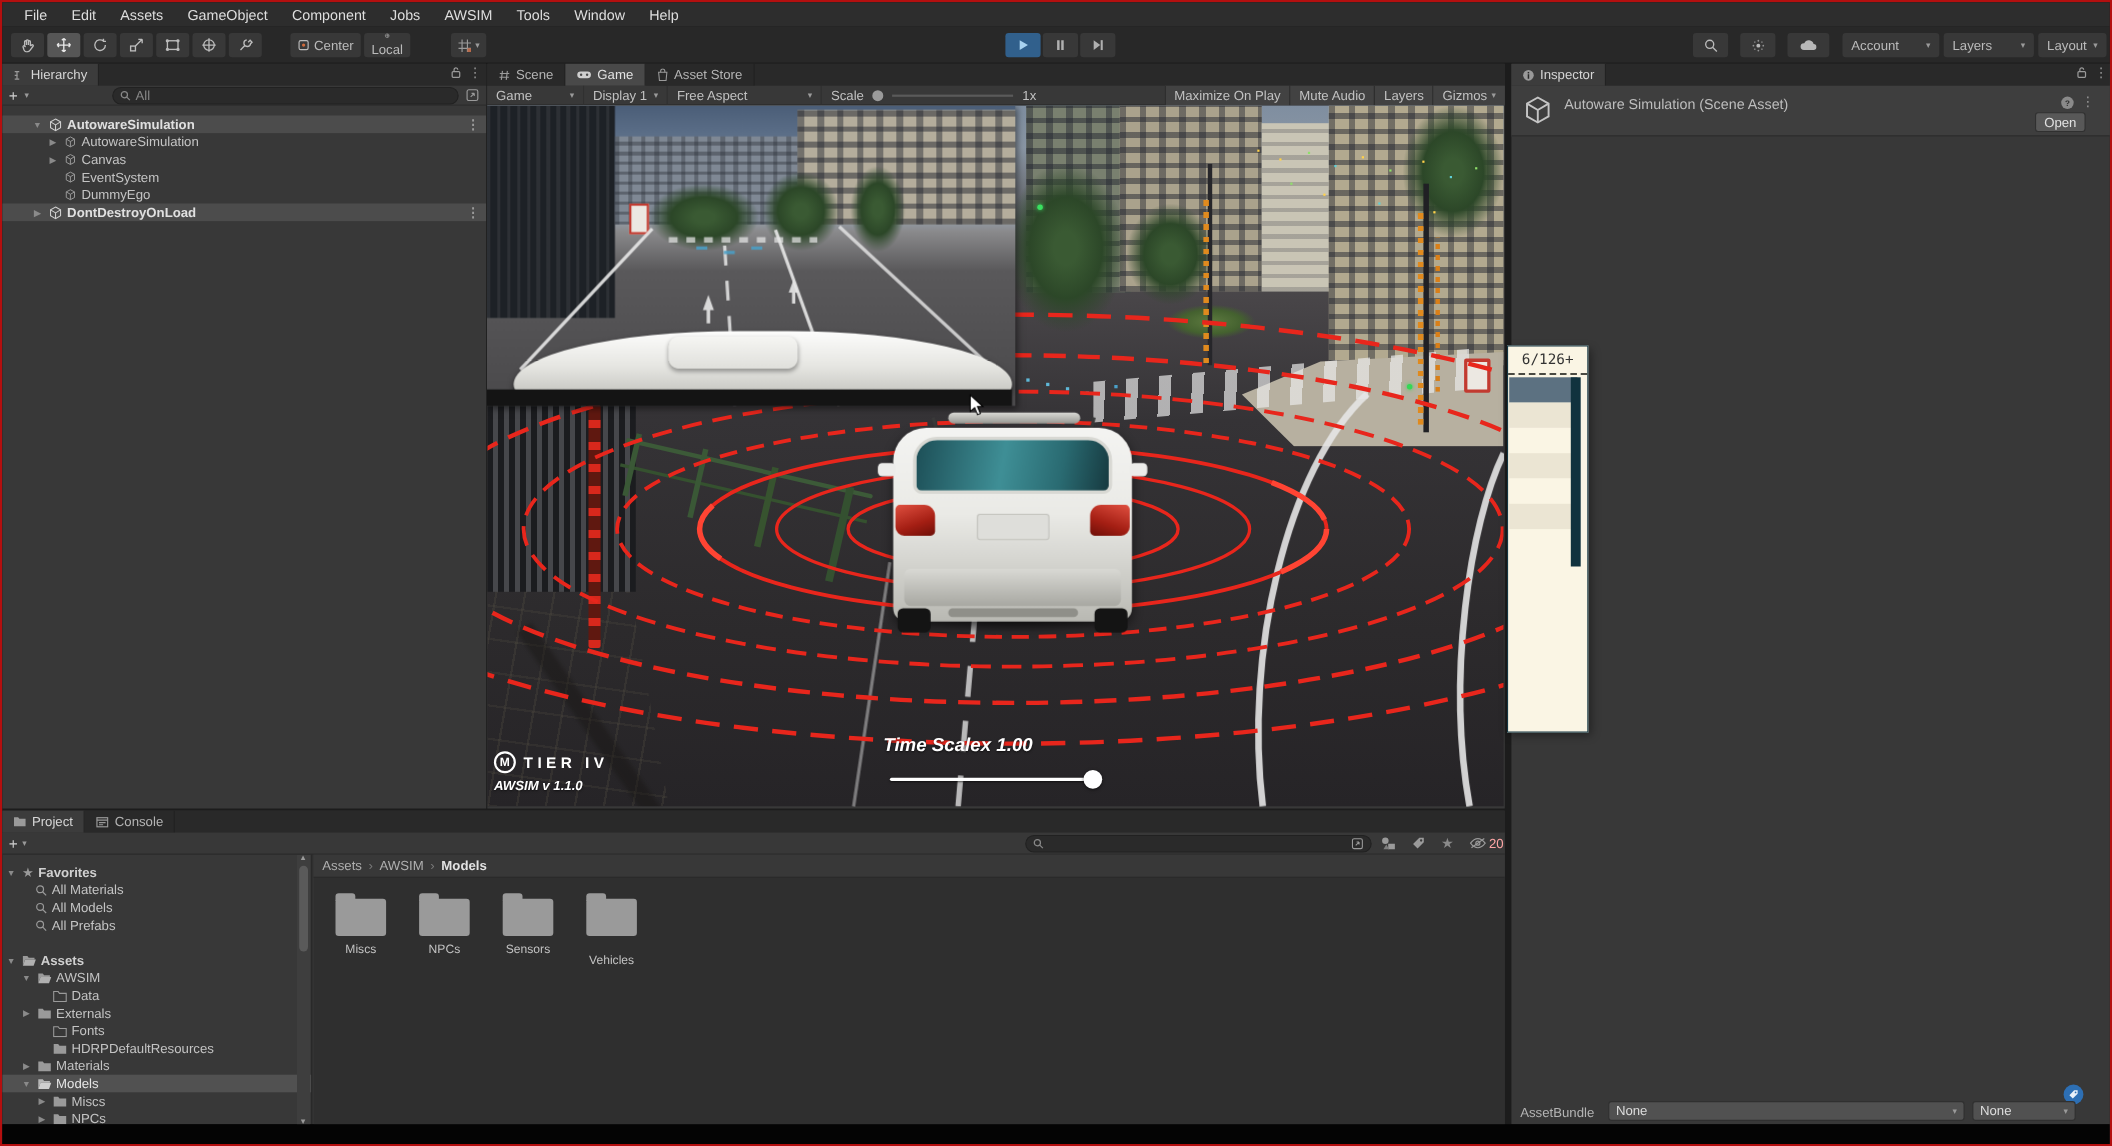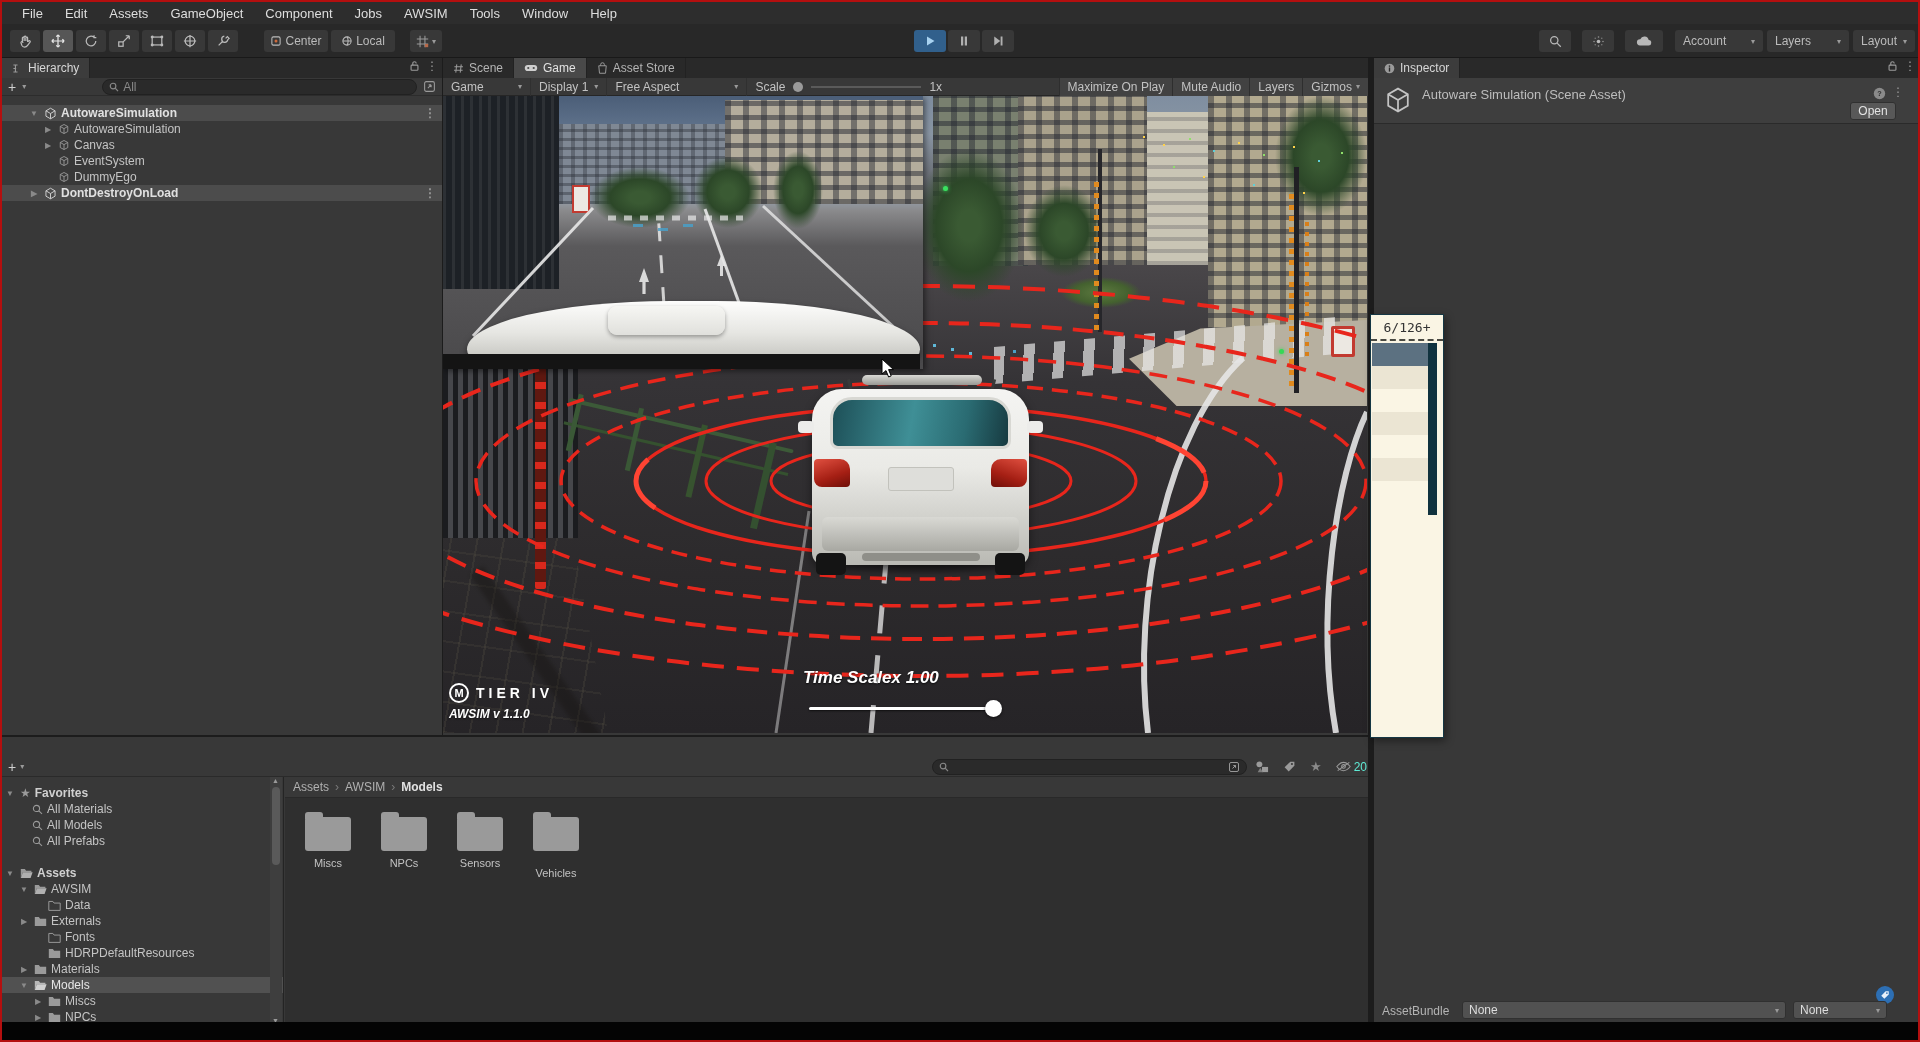--- a/index.html
+++ b/index.html
@@ -126,21 +126,21 @@
         </svg>
     </button>
 
     <button class="tbtn" style="left:262px;width:64px;">
       <svg class="ic" width="12" height="12" viewBox="0 0 16 16" stroke="#bbb" stroke-width="1.4" fill="none">
           <rect x="2.5" y="2.5" width="11" height="11" rx="2"></rect>
           <circle cx="8" cy="8" r="2" fill="#d06b3c" stroke="none"></circle>
         </svg>
       <span>Center</span>
     </button>
-    <button class="tbtn" style="left:329px;width:64px;">
+    <button class="tbtn" style="left:329px;width:42px;flex-direction:column;">
       <svg class="ic" width="12" height="12" viewBox="0 0 16 16" stroke="#bbb" stroke-width="1.4" fill="none">
           <circle cx="8" cy="8" r="5.5"></circle>
           <path d="M2.5 8h11M8 2.5c2 2 2 9 0 11"></path>
         </svg>
       <span>Local</span>
     </button>
     <button class="tbtn" style="left:408px;width:32px;">
       <svg class="ic" width="13" height="13" viewBox="0 0 16 16" stroke="#b86a4a" stroke-width="1.3" fill="none">
           <path d="M5 1v14M11 1v14M1 5h14M1 11h14" stroke="#9a9a9a"></path>
           <path d="M11 11h4v4h-4z" fill="#b86a4a" stroke="none"></path>
@@ -536,20 +536,35 @@
       <span>None</span>
         <span class="caret">▾</span>
     </div>
     <div class="dd-gray" style="position:absolute;left:419px;top:943px;width:94px;">
       <span>None</span>
         <span class="caret">▾</span>
     </div>
   </div>
 
   <div class="panel" style="left:0;top:735px;width:1366px;height:285px;">
+    <div class="tabbar">
+      <div class="tab active">
+        <svg class="ic" width="12" height="10" viewBox="0 0 16 13" fill="#9a9a9a">
+            <path d="M1 1h5l1.5 2H15v9H1z"></path>
+          </svg>
+        <span>Project</span>
+      </div>
+      <div class="tab">
+        <svg class="ic" width="12" height="11" viewBox="0 0 16 14" stroke="#9a9a9a" stroke-width="1.4" fill="none">
+            <rect x="1.5" y="1.5" width="13" height="11"></rect>
+            <path d="M1.5 4.5h13M4 7.5h8M4 10h5"></path>
+          </svg>
+        <span>Console</span>
+      </div>
+    </div>
     <div class="p-toolbar">
       <span style="color:#cfcfcf;font-size:14px;">+</span>
       <span class="caret" style="margin-left:4px;">▾</span>
       <div class="searchbox" style="position:absolute;left:930px;width:315px;">
         <svg class="ic" width="10" height="10" viewBox="0 0 16 16" stroke="#888" stroke-width="1.8" fill="none">
             <circle cx="6.5" cy="6.5" r="4.5"></circle>
             <path d="M10 10l4.5 4.5"></path>
           </svg>
         <svg class="ic" style="margin-left:auto;" width="12" height="12" viewBox="0 0 16 16" stroke="#9a9a9a" stroke-width="1.3" fill="none">
             <rect x="2" y="2" width="12" height="12" rx="2"></rect>
@@ -566,21 +581,21 @@
             <path d="M2 9l7-7h5v5l-7 7z"></path>
             <circle cx="11" cy="5" r="1.3" fill="#383838"></circle>
           </svg>
         <span style="color:#8a8a8a;font-size:13px;">★</span>
         <span style="display:flex;align-items:center;gap:3px;">
           <svg class="ic" width="15" height="11" viewBox="0 0 18 12" stroke="#9a9a9a" stroke-width="1.3" fill="none">
               <path d="M1 6c2.5-3.3 5.2-5 8-5s5.5 1.7 8 5c-2.5 3.3-5.2 5-8 5S3.5 9.3 1 6z"></path>
               <circle cx="9" cy="6" r="2.2"></circle>
               <path d="M2 11L16 1"></path>
             </svg>
-          <span style="color:#5eead4;">20</span>
+          <span style="color:#fca5a5;">20</span>
         </span>
       </div>
     </div>
 
     <div style="position:absolute;left:0;top:40px;width:282px;height:247px;overflow:hidden;border-right:1px solid #242424;">
       <div class="trow" style="top:8px;">
         <span class="arrow" style="margin-left:2px;">▼</span>
         <span style="color:#9a9a9a;">★</span>
         <span style="font-weight:bold;color:#d0d0d0;">Favorites</span>
       </div>
@@ -715,21 +730,21 @@
         <div style="margin-top:6px;font-size:11px;color:#c2c2c2;">Sensors</div>
       </div>
       <div style="position:absolute;left:233px;top:40px;width:76px;text-align:center;">
         <div class="bigfolder" style="margin:0 auto;"></div>
         <div style="margin-top:16px;font-size:11px;color:#c2c2c2;">Vehicles</div>
       </div>
 
     </div>
   </div>
 
-  <div style="position:absolute;left:1368px;top:312px;width:74px;height:424px;background:#faf5e4;border:1px solid #153744;box-shadow:2px 3px 8px rgba(0,0,0,.4);z-index:60;">
+  <div style="position:absolute;left:1368px;top:312px;width:74px;height:352px;background:#faf5e4;border:1px solid #153744;box-shadow:2px 3px 8px rgba(0,0,0,.4);z-index:60;">
     <div style="height:26px;display:flex;align-items:center;justify-content:center;font-family:'DejaVu Sans Mono',monospace;font-size:13px;color:#333;border-bottom:2px dashed #4a4a42;">
       <span>6/126+</span>
     </div>
     <div style="position:relative;height:351px;overflow:hidden;">
       <div class="pop-row" style="top:2px;background:#5c7181;"></div>
       <div class="pop-row" style="top:25px;background:#ebe5d3;"></div>
       <div class="pop-row" style="top:48px;background:#faf5e4;"></div>
       <div class="pop-row" style="top:71px;background:#ebe5d3;"></div>
       <div class="pop-row" style="top:94px;background:#faf5e4;"></div>
       <div class="pop-row" style="top:117px;background:#ebe5d3;"></div>

